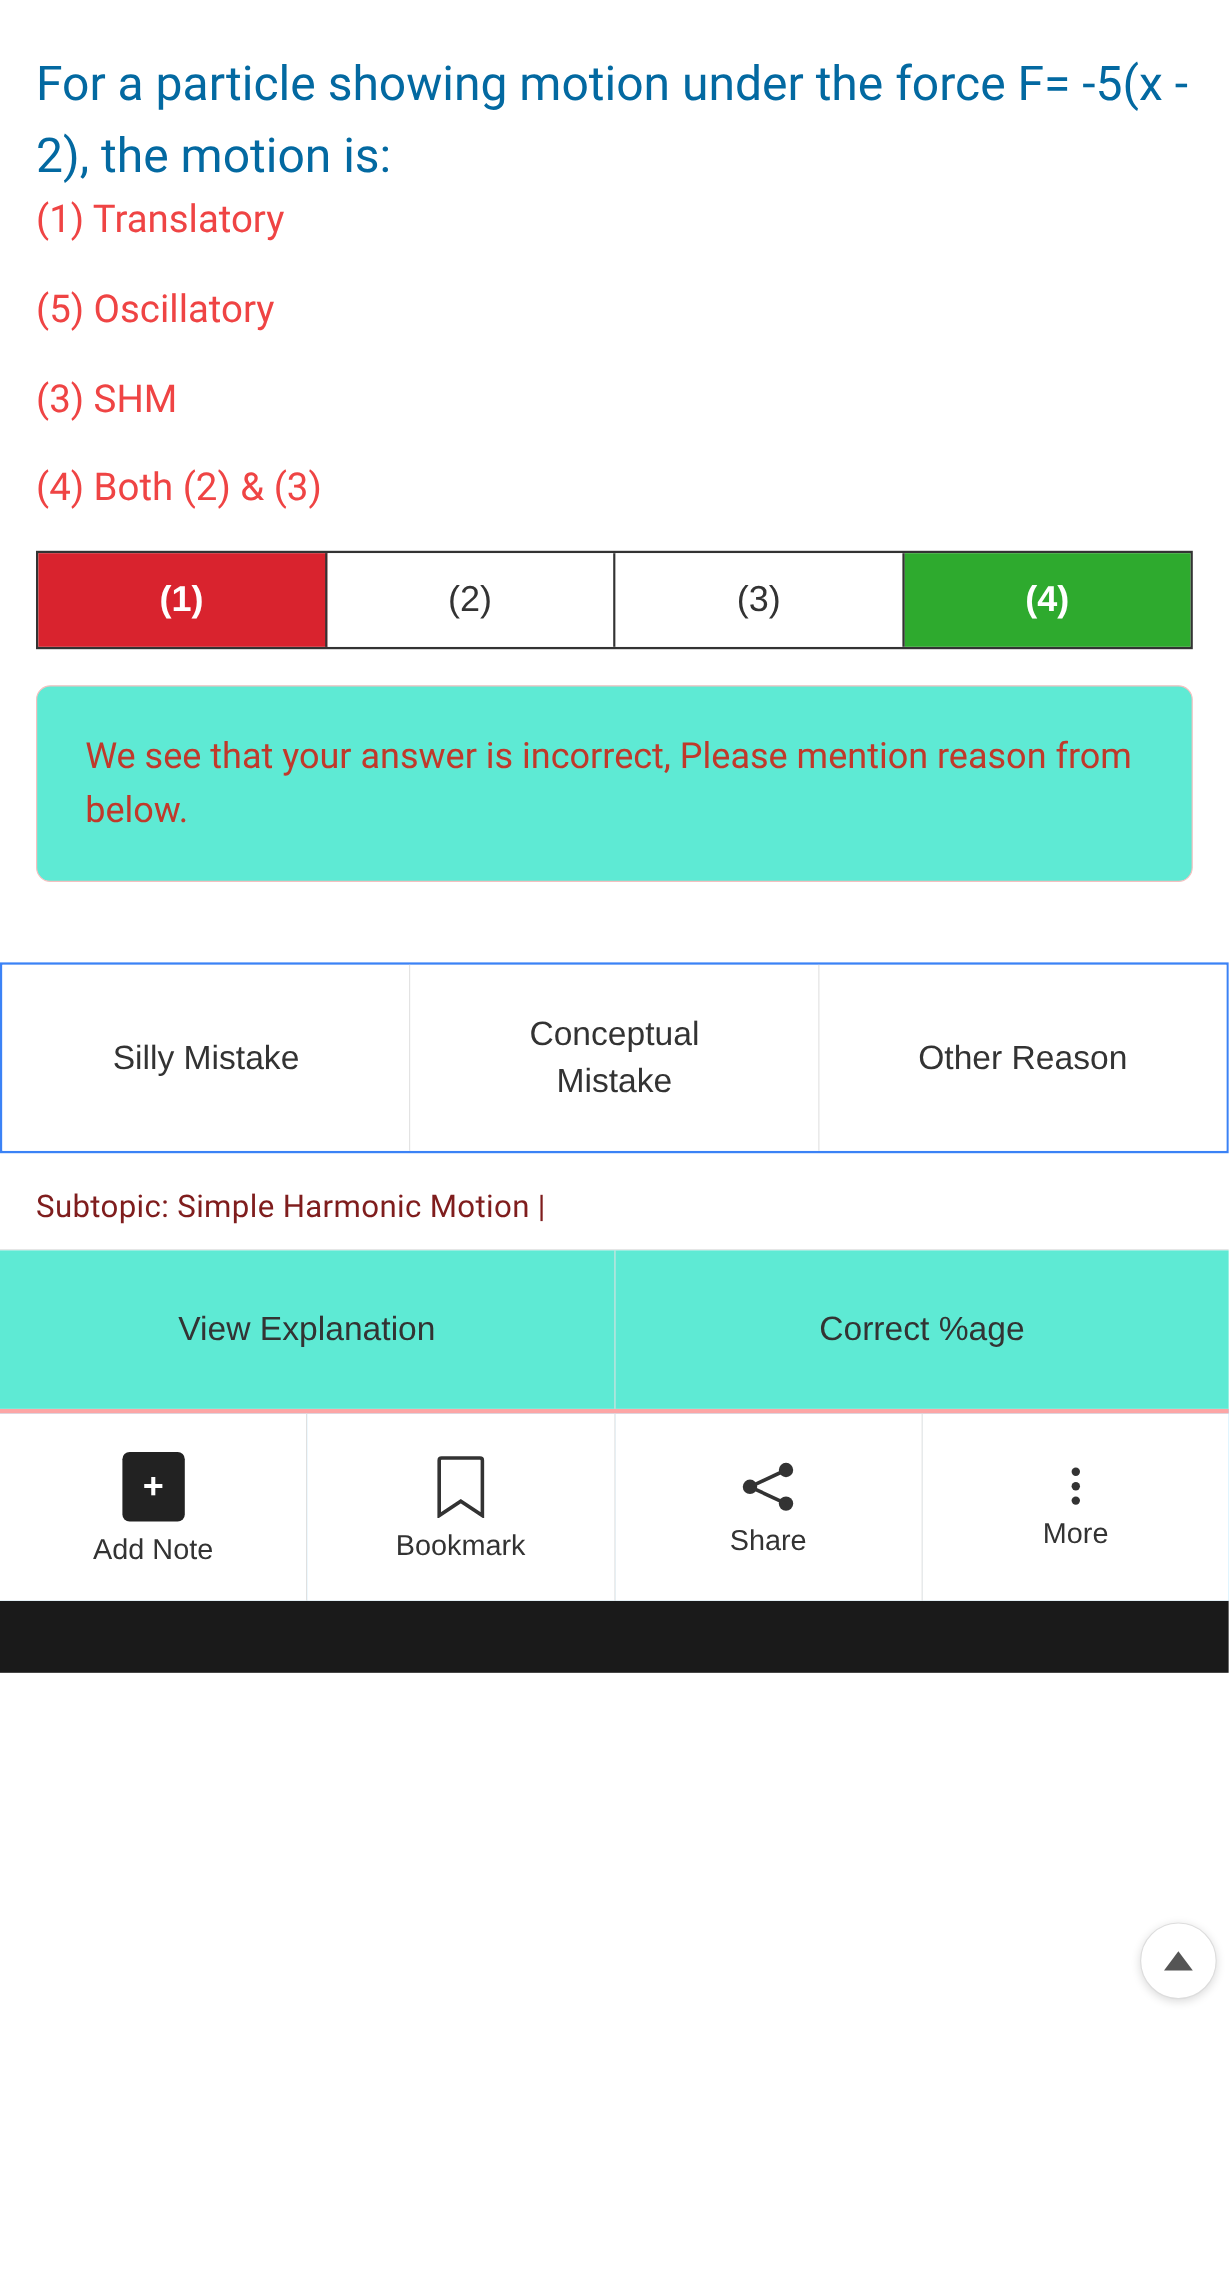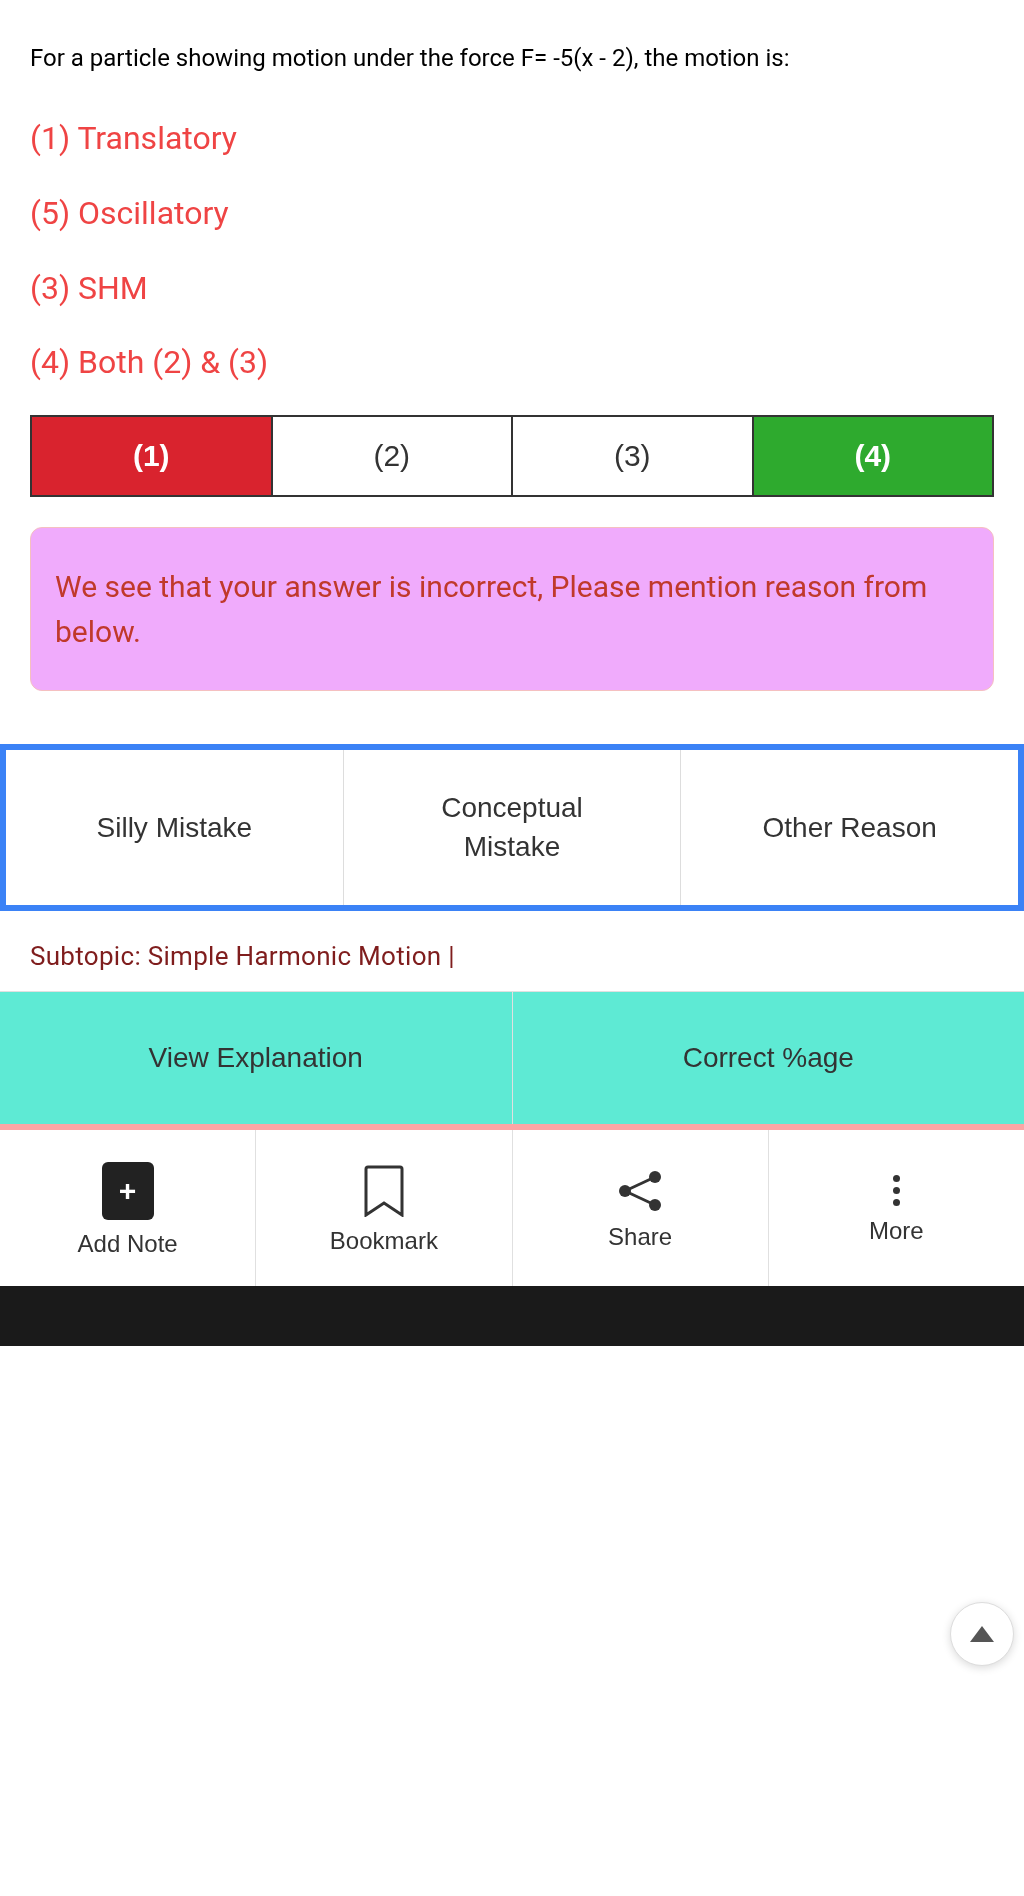--- a/index.html
+++ b/index.html
@@ -11,24 +11,23 @@
       min-height: 1896px;
       overflow-x: hidden;
       position: relative;
     }
 
     .question-container {
       padding: 40px 30px 20px 30px;
     }
 
     .question-text {
-      font-size: 24px;
-      color: #000000;
+      font-size: 40px;
+      color: #0369a1;
       line-height: 1.5;
-      margin-bottom: 40px;
     }
 
     .option {
       font-size: 32px;
       color: #ef4444;
       margin-bottom: 30px;
       line-height: 1.4;
     }
 
     .answer-buttons {
@@ -59,37 +58,37 @@
       font-weight: bold;
     }
 
     .answer-btn.selected-correct {
       background: #2eaa2e;
       color: #fff;
       font-weight: bold;
     }
 
     .incorrect-box {
-      background: #f0abfc;
+      background: #5eead4;
       border: 1px solid #f5c0c0;
       border-radius: 12px;
-      padding: 36px 24px;
+      padding: 36px 40px;
       margin: 30px 0 20px 0;
     }
 
     .incorrect-text {
       font-size: 30px;
       color: #c0392b;
       line-height: 1.5;
     }
 
     .reason-buttons {
       display: flex;
-      border: 6px solid #3b82f6;
-      margin: 13px 0 20px 0;
+      border: 2px solid #3b82f6;
+      margin: 27px 0 20px 0;
     }
 
     .reason-btn {
       flex: 1;
       padding: 38px 20px;
       font-size: 28px;
       color: #333;
       text-align: center;
       background: #fff;
       border: none;
@@ -125,21 +124,21 @@
       border-right: 1px solid #e0e0e0;
       cursor: pointer;
     }
 
     .action-btn:last-child {
       border-right: none;
     }
 
     .bottom-bar {
       display: flex;
-      border-top: 6px solid #fca5a5;
+      border-top: 4px solid #fca5a5;
       background: #7dd3fc;
     }
 
     .bottom-btn {
       flex: 1;
       display: flex;
       flex-direction: column;
       align-items: center;
       justify-content: center;
       padding: 32px 10px 28px 10px;

